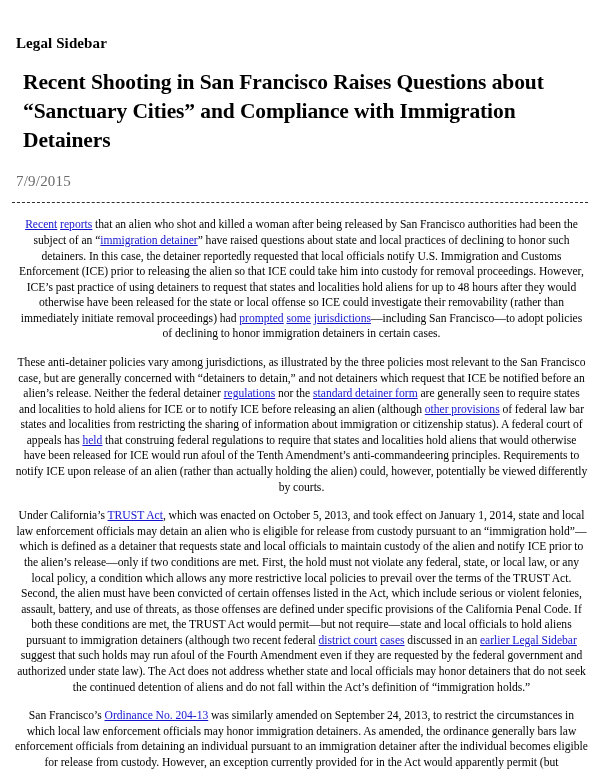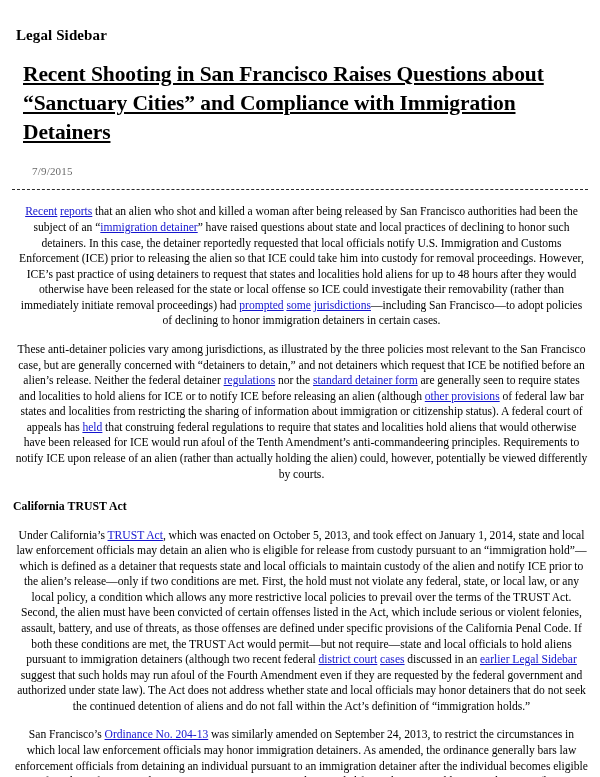--- a/index.html
+++ b/index.html
@@ -20,37 +20,36 @@
     height: 777px;
     box-sizing: border-box;
     padding: 0;
     background: #ffffff;
   }
   .kicker {
     font-family: "Liberation Serif", serif;
     font-weight: bold;
     font-size: 15px;
     line-height: 1.2;
-    margin: 26px 0 0 16px;
+    margin: 34px 0 0 16px;
     letter-spacing: 0.1px;
   }
   .doc-title {
     font-family: "Liberation Serif", serif;
     font-weight: bold;
     font-size: 21.5px;
     line-height: 1.34;
     margin: 16px 24px 0 23px;
     letter-spacing: -0.1px;
-    text-decoration: underline;
   }
   .doc-date {
     font-family: "Liberation Serif", serif;
-    font-size: 11px;
+    font-size: 15px;
     color: #6a6a6a;
-    margin: 19px 0 0 32px;
+    margin: 19px 0 0 16px;
     letter-spacing: 0.2px;
   }
   .rule {
     margin: 12px 12px 0 12px;
     border: 0;
     border-top: 1.4px dashed #2b2b2b;
     height: 0;
   }
   .body-block {
     margin: 0 12px 0 12px;
@@ -94,21 +93,20 @@
   <div class="doc-date">7/9/2015</div>
 
   <hr class="rule">
 
   <div class="body-block">
 
     <p class="para first"><a class="doclink" href="#">Recent</a> <a class="doclink" href="#">reports</a><span> that an alien who shot and killed a woman after being released by San Francisco authorities had been the subject of an “</span><a class="doclink" href="#">immigration detainer</a><span>” have raised questions about state and local practices of declining to honor such detainers. In this case, the detainer reportedly requested that local officials notify U.S. Immigration and Customs Enforcement (ICE) prior to releasing the alien so that ICE could take him into custody for removal proceedings. However, ICE’s past practice of using detainers to request that states and localities hold aliens for up to 48 hours after they would otherwise have been released for the state or local offense so ICE could investigate their removability (rather than immediately initiate removal proceedings) had </span><a class="doclink" href="#">prompted</a> <a class="doclink" href="#">some</a> <a class="doclink" href="#">jurisdictions</a><span>—including San Francisco—to adopt policies of declining to honor immigration detainers in certain cases.</span></p>
 
     <p class="para"><span>These anti-detainer policies vary among jurisdictions, as illustrated by the three policies most relevant to the San Francisco case, but are generally concerned with “detainers to detain,” and not detainers which request that ICE be notified before an alien’s release. Neither the federal detainer </span><a class="doclink" href="#">regulations</a><span> nor the </span><a class="doclink" href="#">standard detainer form</a><span> are generally seen to require states and localities to hold aliens for ICE or to notify ICE before releasing an alien (although </span><a class="doclink" href="#">other provisions</a><span> of federal law bar states and localities from restricting the sharing of information about immigration or citizenship status). A federal court of appeals has </span><a class="doclink" href="#">held</a><span> that construing federal regulations to require that states and localities hold aliens that would otherwise have been released for ICE would run afoul of the Tenth Amendment’s anti-commandeering principles. Requirements to notify ICE upon release of an alien (rather than actually holding the alien) could, however, potentially be viewed differently by courts.</span></p>
 
-    <h2 class="section-head">California TRUST Act</h2>
 
     <p class="para"><span>Under California’s </span><a class="doclink" href="#">TRUST Act</a><span>, which was enacted on October 5, 2013, and took effect on January 1, 2014, state and local law enforcement officials may detain an alien who is eligible for release from custody pursuant to an “immigration hold”—which is defined as a detainer that requests state and local officials to maintain custody of the alien and notify ICE prior to the alien’s release—only if two conditions are met. First, the hold must not violate any federal, state, or local law, or any local policy, a condition which allows any more restrictive local policies to prevail over the terms of the TRUST Act. Second, the alien must have been convicted of certain offenses listed in the Act, which include serious or violent felonies, assault, battery, and use of threats, as those offenses are defined under specific provisions of the California Penal Code. If both these conditions are met, the TRUST Act would permit—but not require—state and local officials to hold aliens pursuant to immigration detainers (although two recent federal </span><a class="doclink" href="#">district court</a> <a class="doclink" href="#">cases</a><span> discussed in an </span><a class="doclink" href="#">earlier Legal Sidebar</a><span> suggest that such holds may run afoul of the Fourth Amendment even if they are requested by the federal government and authorized under state law). The Act does not address whether state and local officials may honor detainers that do not seek the continued detention of aliens and do not fall within the Act’s definition of “immigration holds.”</span></p>
 
 
     <p class="para"><span>San Francisco’s </span><a class="doclink" href="#">Ordinance No. 204-13</a><span> was similarly amended on September 24, 2013, to restrict the circumstances in which local law enforcement officials may honor immigration detainers. As amended, the ordinance generally bars law enforcement officials from detaining an individual pursuant to an immigration detainer after the individual becomes eligible for release from custody. However, an exception currently provided for in the Act would apparently permit (but</span></p>
 
   </div>
 </div>
 
 </body></html>

